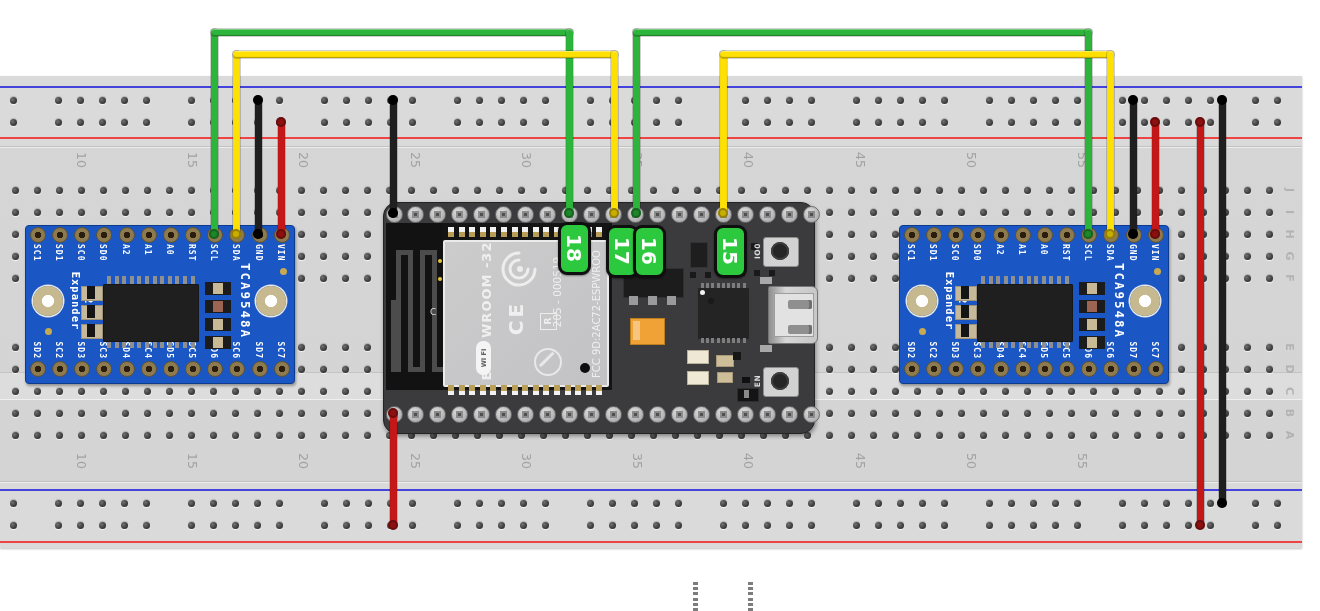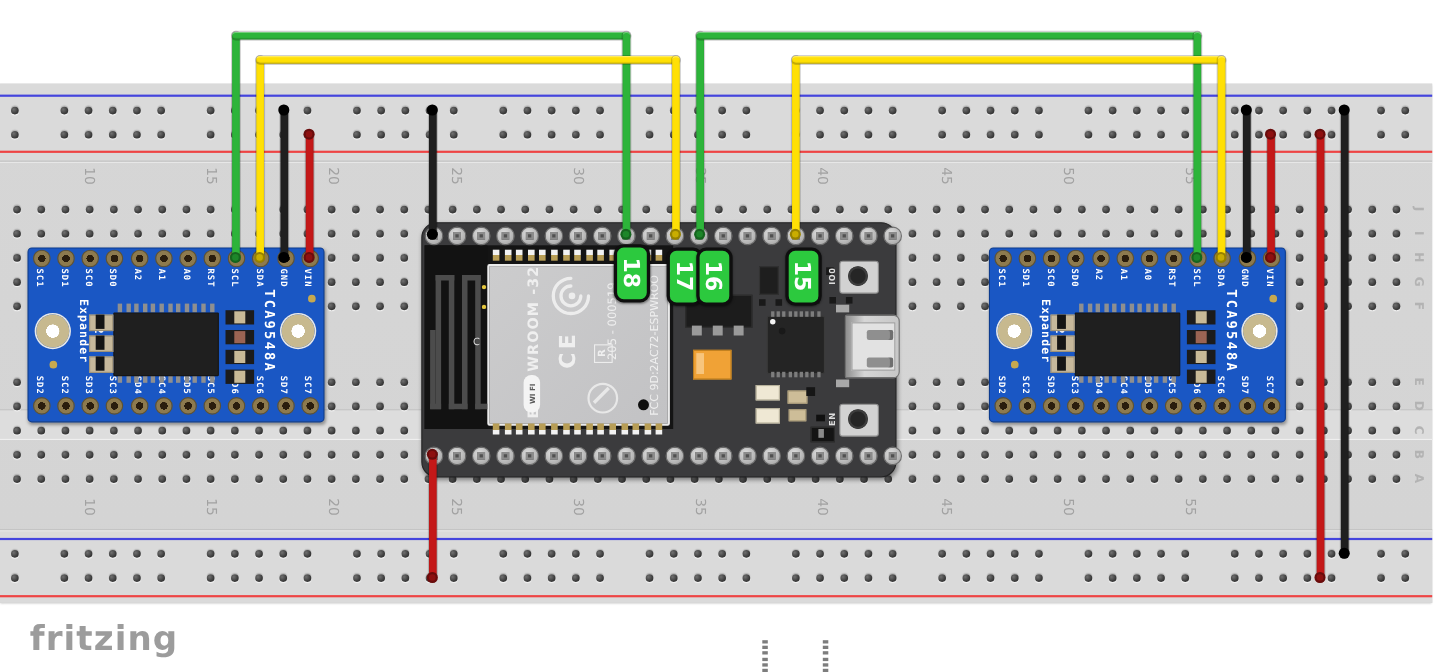--- a/index.html
+++ b/index.html
@@ -117,21 +117,20 @@
   <div class="slot" style="top:325px;"></div>
   <div class="misc" style="left:760px;top:277px;width:12px;height:7px;background:#a8a8a8;"></div>
   <div class="misc" style="left:760px;top:345px;width:12px;height:7px;background:#a8a8a8;"></div>
   <div class="btn" style="left:763px;top:237px;"></div>
   <div class="btncap" style="left:771px;top:242px;"></div>
   <div class="t btnlabel ru" style="left:757px;top:251px;">IO0</div>
   <div class="btn" style="left:763px;top:367px;"></div>
   <div class="btncap" style="left:771px;top:372px;"></div>
   <div class="t btnlabel ru" style="left:757px;top:381px;">EN</div>
 
-  <div class="logo">fritzing</div>
 
   <div id="gen">
       <div class="hole" style="left: 11.5px; top: 186.5px;"></div>
       <div class="hole" style="left: 11.5px; top: 208.5px;"></div>
       <div class="hole" style="left: 11.5px; top: 230.5px;"></div>
       <div class="hole" style="left: 11.5px; top: 252.5px;"></div>
       <div class="hole" style="left: 11.5px; top: 274.5px;"></div>
       <div class="hole" style="left: 11.5px; top: 343.5px;"></div>
       <div class="hole" style="left: 11.5px; top: 365.5px;"></div>
       <div class="hole" style="left: 11.5px; top: 387.5px;"></div>

